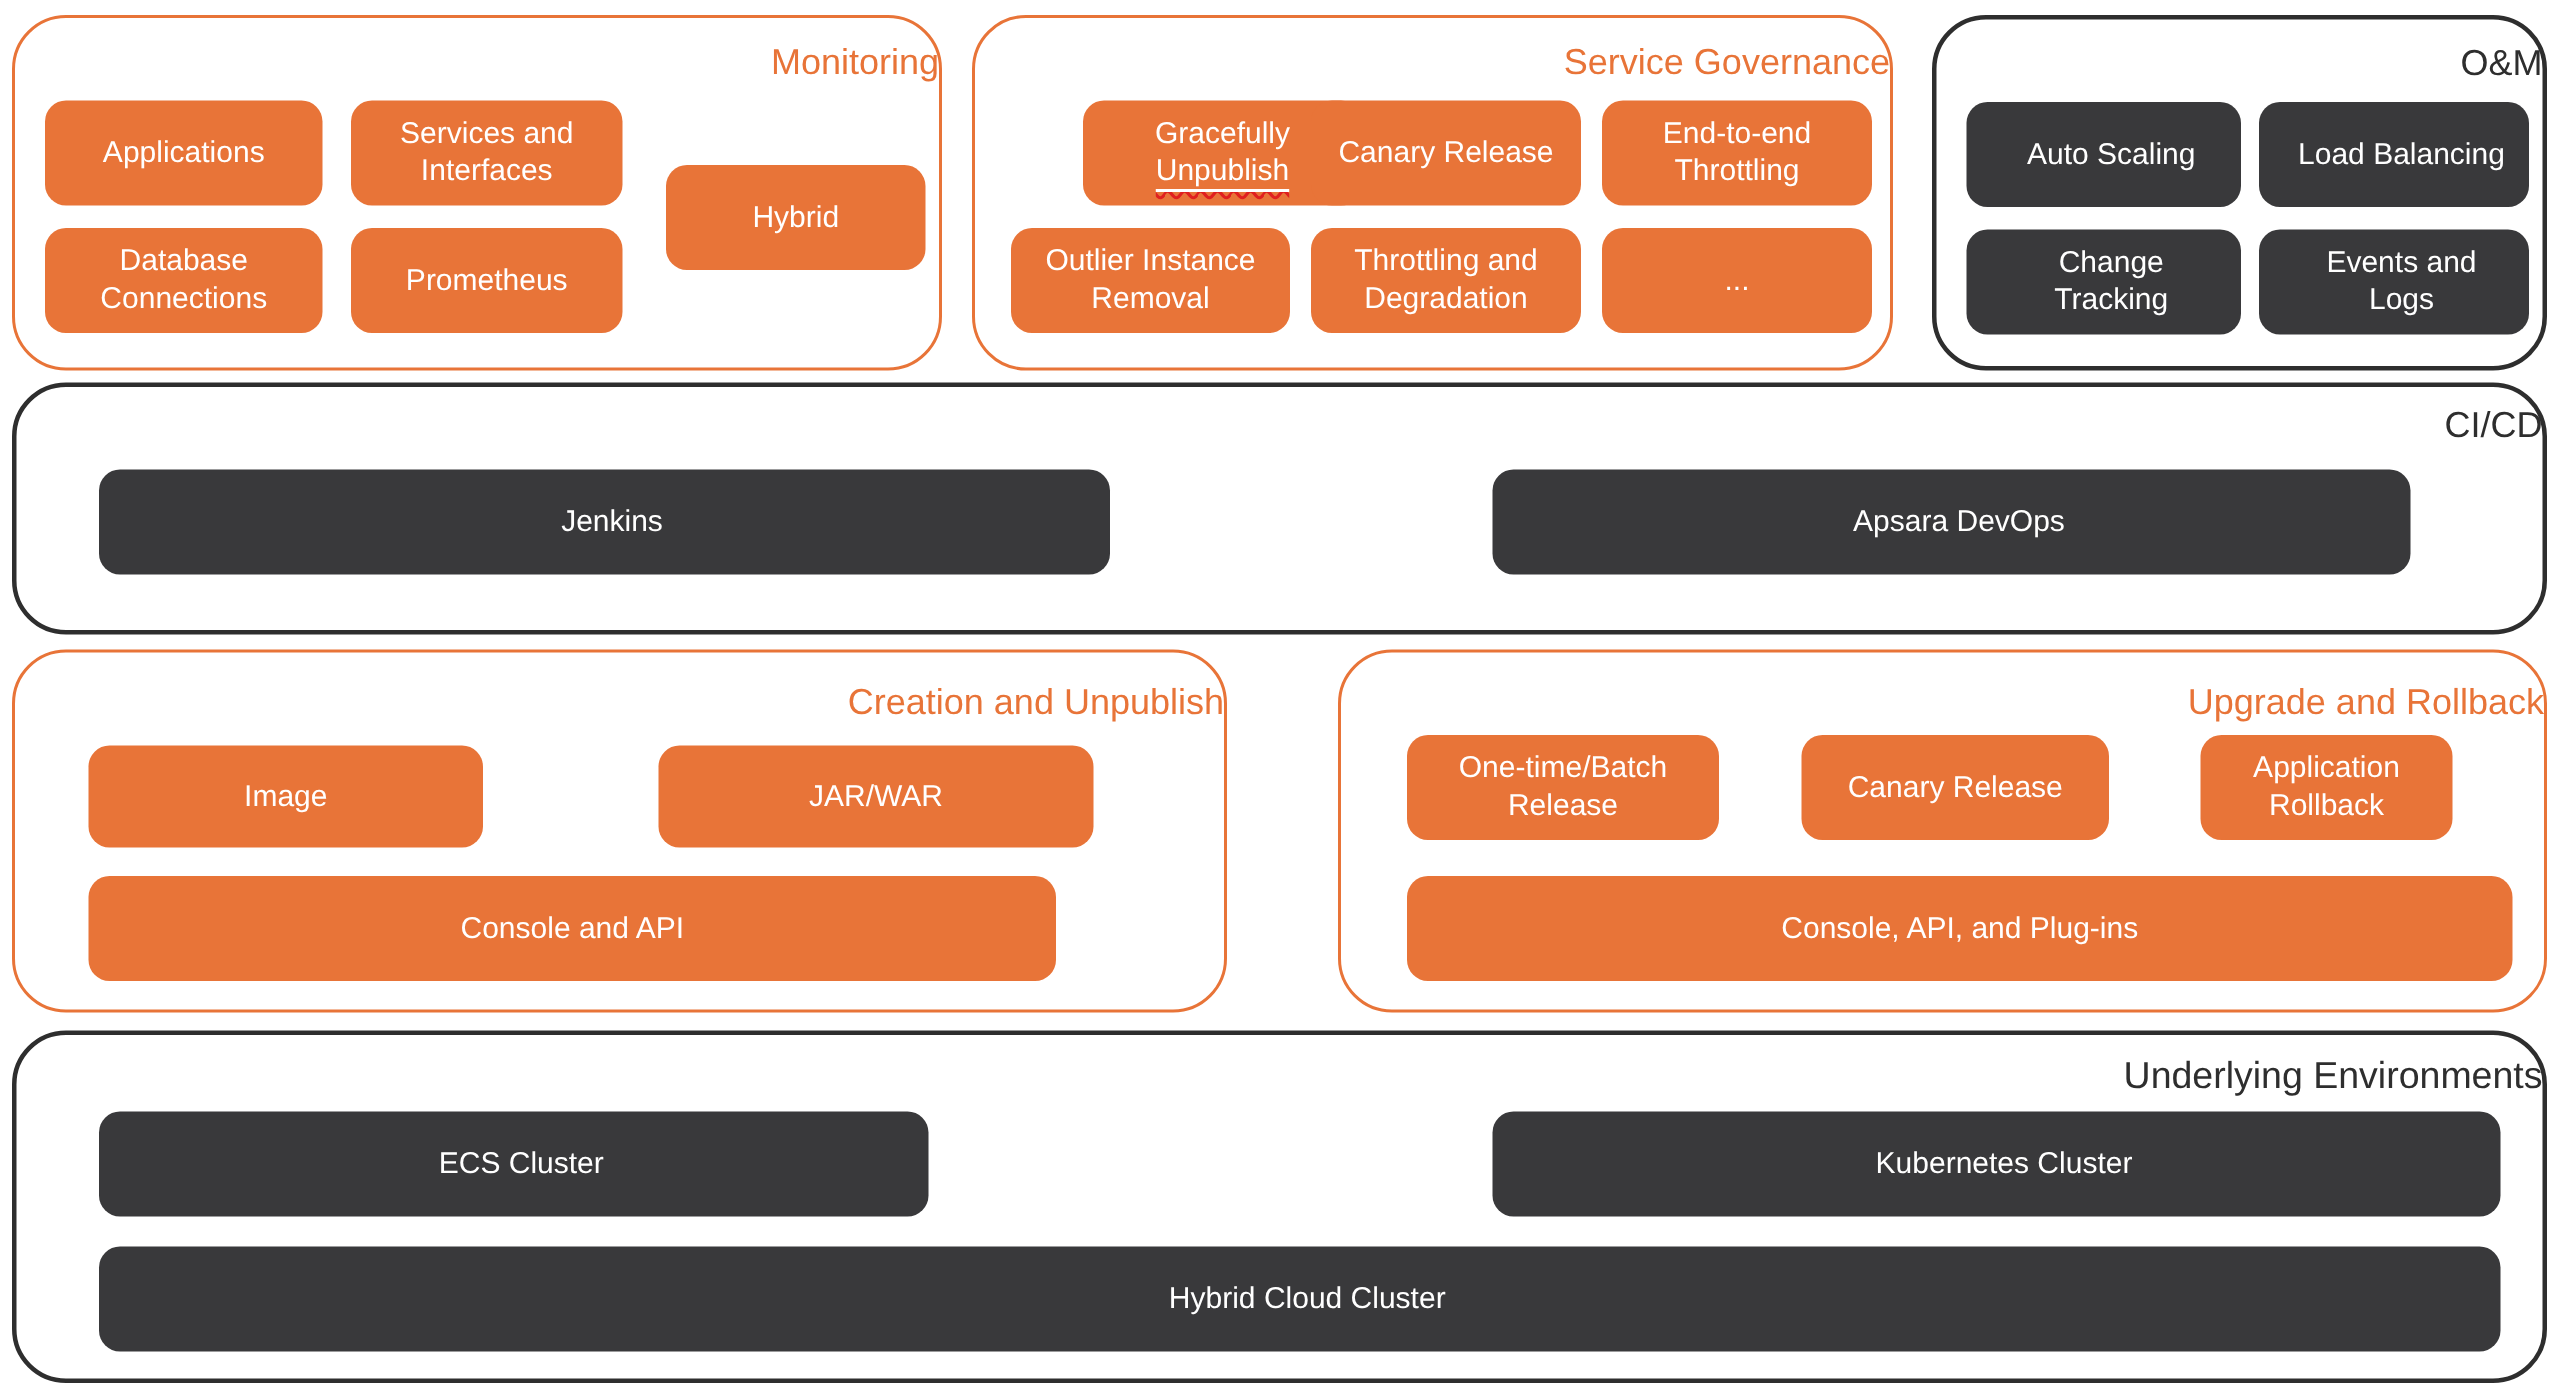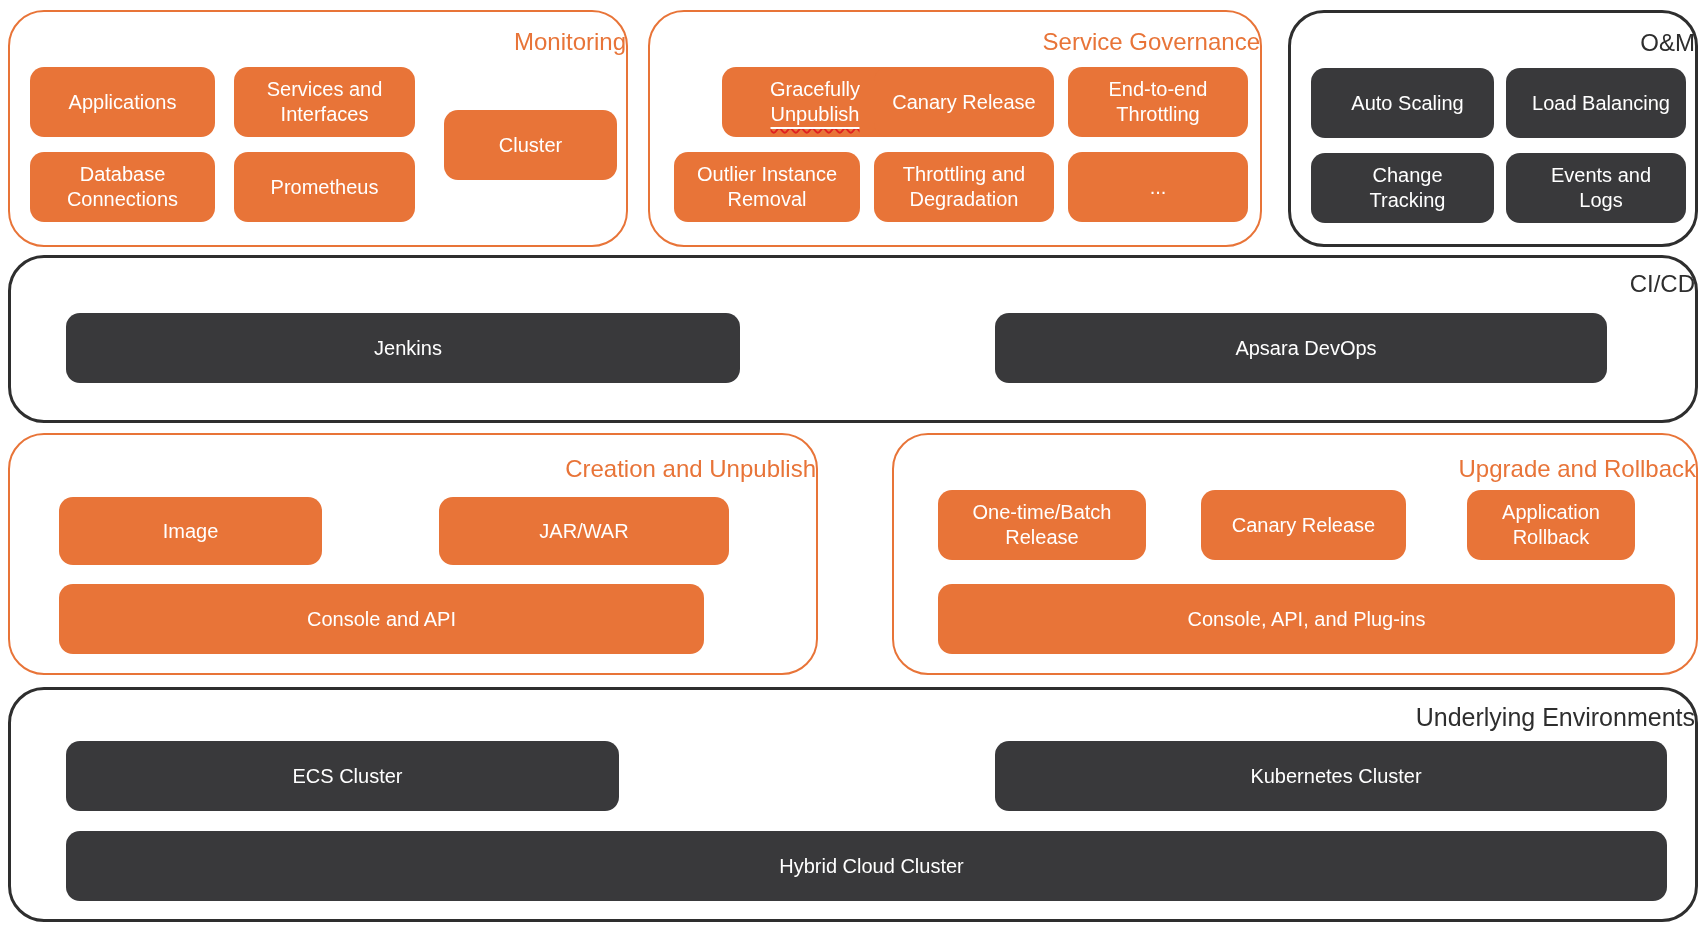--- a/index.html
+++ b/index.html
@@ -62,21 +62,21 @@
 <body>
 
 <div class="canvas">
 
   <div class="obox orange-b" style="left:8px;top:10px;width:620px;height:237px;">
     <div class="otitle orange-t" style="top:16px;">Monitoring</div>
     <div class="node orange-n" style="left:20px;top:55px;width:185px;height:70px;">Applications</div>
     <div class="node orange-n" style="left:224px;top:55px;width:181px;height:70px;">Services and Interfaces</div>
     <div class="node orange-n" style="left:20px;top:140px;width:185px;height:70px;">Database Connections</div>
     <div class="node orange-n" style="left:224px;top:140px;width:181px;height:70px;">Prometheus</div>
-    <div class="node orange-n" style="left:434px;top:98px;width:173px;height:70px;">Cluster</div>
+    <div class="node orange-n" style="left:434px;top:98px;width:173px;height:70px;">Hybrid</div>
   </div>
 
   <div class="obox orange-b" style="left:648px;top:10px;width:614px;height:237px;">
     <div class="otitle orange-t" style="top:16px;">Service Governance</div>
     <div class="node orange-n" style="left:24px;top:55px;width:186px;height:70px;margin-left:48px;">
       <span>
         <span>Gracefully</span>
         <span class="squiggle-outer"><span class="squiggle-inner">Unpublish</span></span>
       </span>
     </div>

